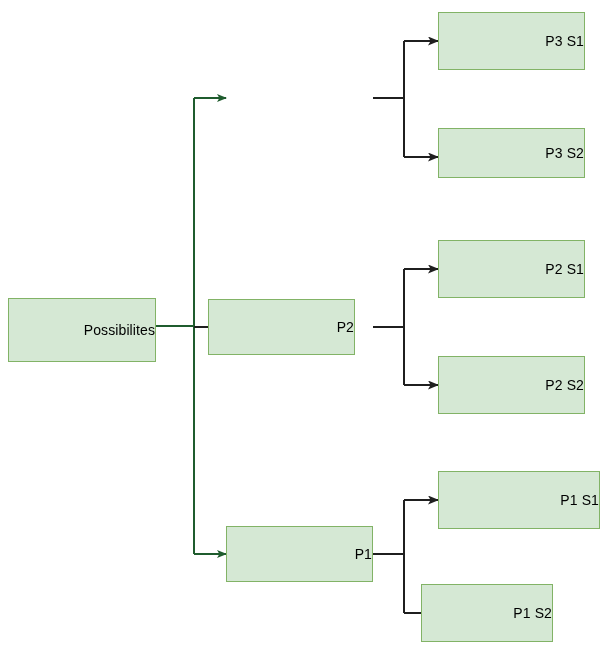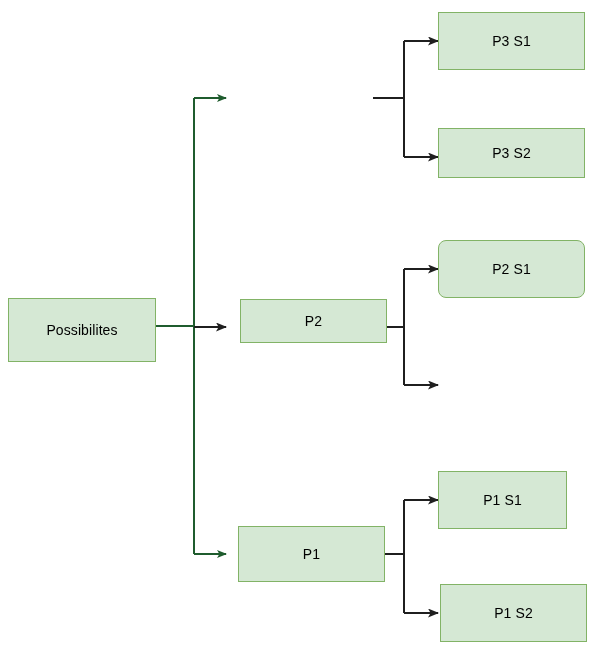--- a/index.html
+++ b/index.html
@@ -26,21 +26,21 @@
     height: 660px;
     pointer-events: none;
   }
   .node {
     position: absolute;
     box-sizing: border-box;
     background: #d5e8d4;
     border: 1px solid #82b366;
     display: flex;
     align-items: center;
-    justify-content: center;
+    justify-content: flex-end;
     color: #000000;
     font-size: 14px;
     font-family: "Liberation Sans", sans-serif;
     line-height: 1.2;
     text-align: center;
     letter-spacing: 0.1px;
   }
   .node-label {
     display: block;
     white-space: nowrap;
@@ -85,42 +85,45 @@
     <path d="M404,500 L404,613" fill="none" stroke="#1f1f1f" stroke-width="2"></path>
     <path d="M404,500 L438,500" fill="none" stroke="#1f1f1f" stroke-width="2" marker-end="url(#arrow-dark)"></path>
     <path d="M404,613 L438,613" fill="none" stroke="#1f1f1f" stroke-width="2" marker-end="url(#arrow-dark)"></path>
   </svg>
 
   <div class="node" style="left:8px; top:298px; width:148px; height:64px;">
     <span class="node-label">Possibilites</span>
   </div>
 
 
-  <div class="node" style="left:240px; top:299px; width:147px; height:44px;">
+  <div class="node" style="left:208px; top:299px; width:147px; height:56px;">
     <span class="node-label">P2</span>
   </div>
 
-  <div class="node" style="left:238px; top:526px; width:147px; height:56px;">
+  <div class="node" style="left:226px; top:526px; width:147px; height:56px;">
     <span class="node-label">P1</span>
   </div>
 
   <div class="node" style="left:438px; top:12px; width:147px; height:58px;">
     <span class="node-label">P3 S1</span>
   </div>
 
   <div class="node" style="left:438px; top:128px; width:147px; height:50px;">
     <span class="node-label">P3 S2</span>
   </div>
 
-  <div class="node" style="left:438px; top:240px; width:147px; height:58px;border-radius:8px;">
+  <div class="node" style="left:438px; top:240px; width:147px; height:58px;">
     <span class="node-label">P2 S1</span>
   </div>
 
+  <div class="node" style="left:438px; top:356px; width:147px; height:58px;">
+    <span class="node-label">P2 S2</span>
+  </div>
 
-  <div class="node" style="left:438px; top:471px; width:129px; height:58px;">
+  <div class="node" style="left:438px; top:471px; width:162px; height:58px;">
     <span class="node-label">P1 S1</span>
   </div>
 
-  <div class="node" style="left:440px; top:584px; width:147px; height:58px;">
+  <div class="node" style="left:421px; top:584px; width:132px; height:58px;">
     <span class="node-label">P1 S2</span>
   </div>
 
 </div>
 
 </body></html>

